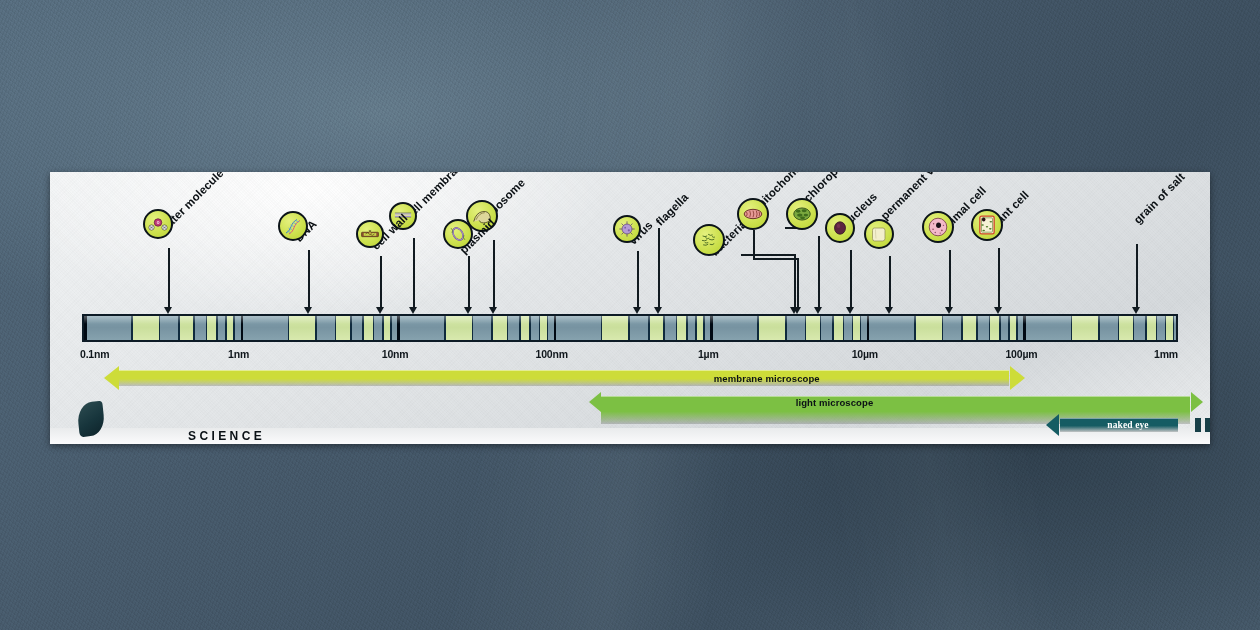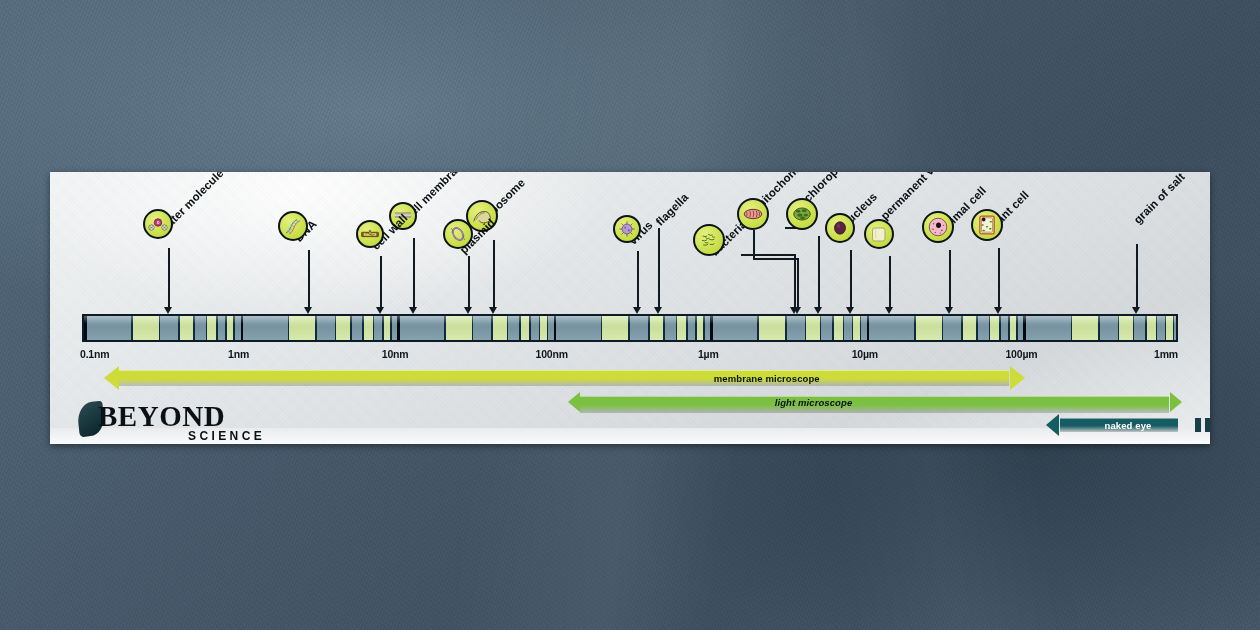--- a/index.html
+++ b/index.html
@@ -521,33 +521,32 @@
       <div class="axis-label" style="left: 1128px; transform: translateX(-100%);">1mm</div>
     </div>
 
   <div id="arrow-layer">
       <div class="arrowbar" style="left: 53.92px; top: 198px; width: 920.64px; height: 16px;">
         <div class="abody" style="left: 15.2px; width: 890.24px; background: linear-gradient(rgb(205, 220, 57) 0%, rgb(205, 220, 57) 55%, rgba(0, 0, 0, 0.18) 100%); box-shadow: rgba(255, 255, 255, 0.45) 0px 1px 0px inset;"></div>
         <div class="ahead" style="left: 0px; top: -4px; border-top: 12px solid transparent; border-bottom: 12px solid transparent; border-right: 15.2px solid rgb(205, 220, 57);"></div>
         <div class="ahead" style="right: 0px; top: -4px; border-top: 12px solid transparent; border-bottom: 12px solid transparent; border-left: 15.2px solid rgb(205, 220, 57);"></div>
         <div class="atext" style="left: 662.861px; top: 2.5px; color: rgb(11, 17, 21); transform: translateX(-50%);">membrane microscope</div>
       </div>
-      <div class="arrowbar" style="left: 518px; top: 224px; width: 613.76px; height: 17px; font-style: italic;">
+      <div class="arrowbar" style="left: 539px; top: 224px; width: 613.76px; height: 28px;">
         <div class="abody" style="left: 12.35px; width: 589.06px; background: linear-gradient(rgb(124, 192, 67) 0%, rgb(124, 192, 67) 55%, rgba(0, 0, 0, 0.18) 100%); box-shadow: rgba(255, 255, 255, 0.45) 0px 1px 0px inset;"></div>
         <div class="ahead" style="left: 0px; top: -4px; border-top: 10.5px solid transparent; border-bottom: 10.5px solid transparent; border-right: 12.35px solid rgb(124, 192, 67);"></div>
         <div class="ahead" style="right: 0px; top: -4px; border-top: 10.5px solid transparent; border-bottom: 10.5px solid transparent; border-left: 12.35px solid rgb(124, 192, 67);"></div>
         <div class="atext" style="left: 245.504px; top: 1px; color: rgb(11, 17, 21); transform: translateX(-50%);">light microscope</div>
       </div>
-      <div class="arrowbar" style="left: 996.48px; top: 246px; width: 131.52px; height: 14px;">
+      <div class="arrowbar" style="left: 996.48px; top: 246px; width: 131.52px; height: 14px; font-family: Liberation Serif, serif;">
         <div class="abody" style="left: 13.3px; width: 118.22px; background: linear-gradient(rgb(21, 92, 99) 0%, rgb(21, 92, 99) 55%, rgba(0, 0, 0, 0.18) 100%); box-shadow: rgba(255, 255, 255, 0.45) 0px 1px 0px inset;"></div>
         <div class="ahead" style="left: 0px; top: -4px; border-top: 11px solid transparent; border-bottom: 11px solid transparent; border-right: 13.3px solid rgb(21, 92, 99);"></div>
         <div class="atext" style="left: 81.5424px; top: 1.5px; color: rgb(255, 255, 255); transform: translateX(-50%);">naked eye</div>
       </div>
       <div style="position: absolute; top: 246px; height: 14px; background: rgb(23, 63, 71); left: 1145px; width: 6px;"></div>
       <div style="position: absolute; top: 246px; height: 14px; background: rgb(23, 63, 71); left: 1155px; width: 5px;"></div>
     </div>
 
   <div id="logo">
     <div id="logo-leaf"></div>
-    <div id="logo-beyond">BEYOND</div>
     <div id="logo-science">SCIENCE</div>
   </div>
 </div>
 
 </body></html>

